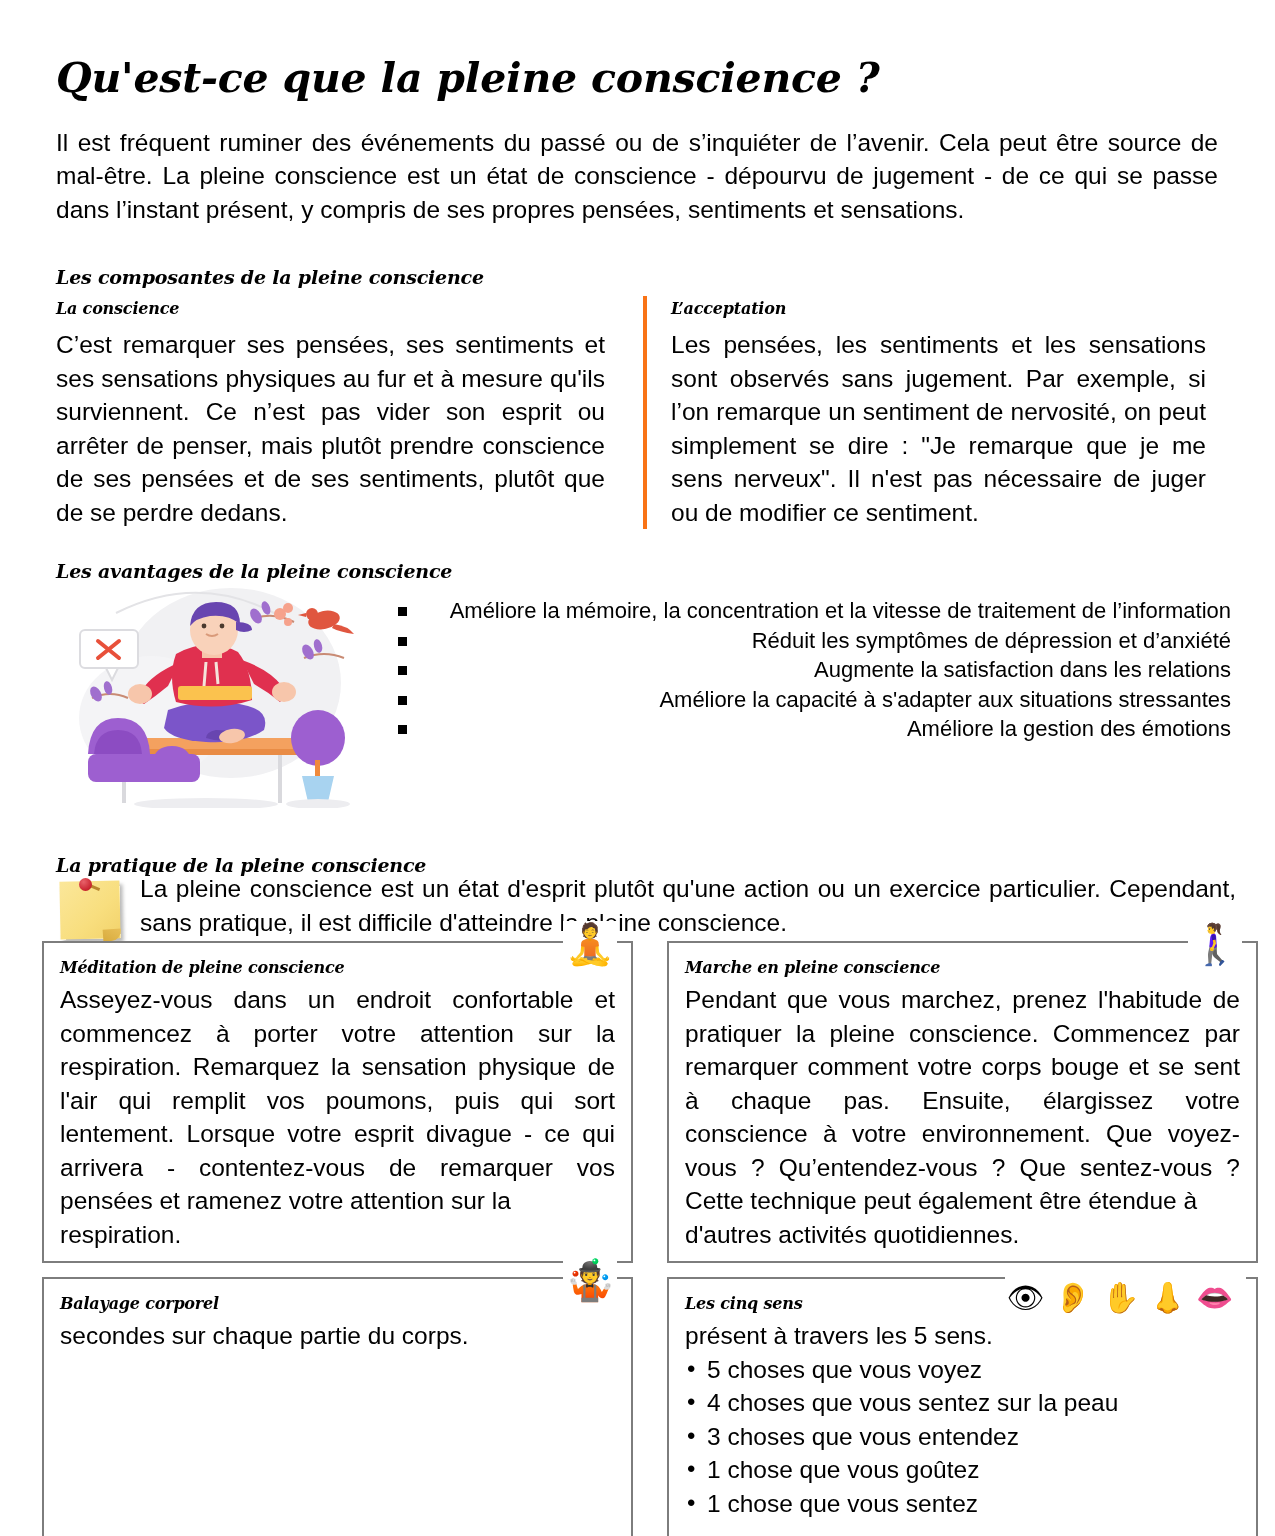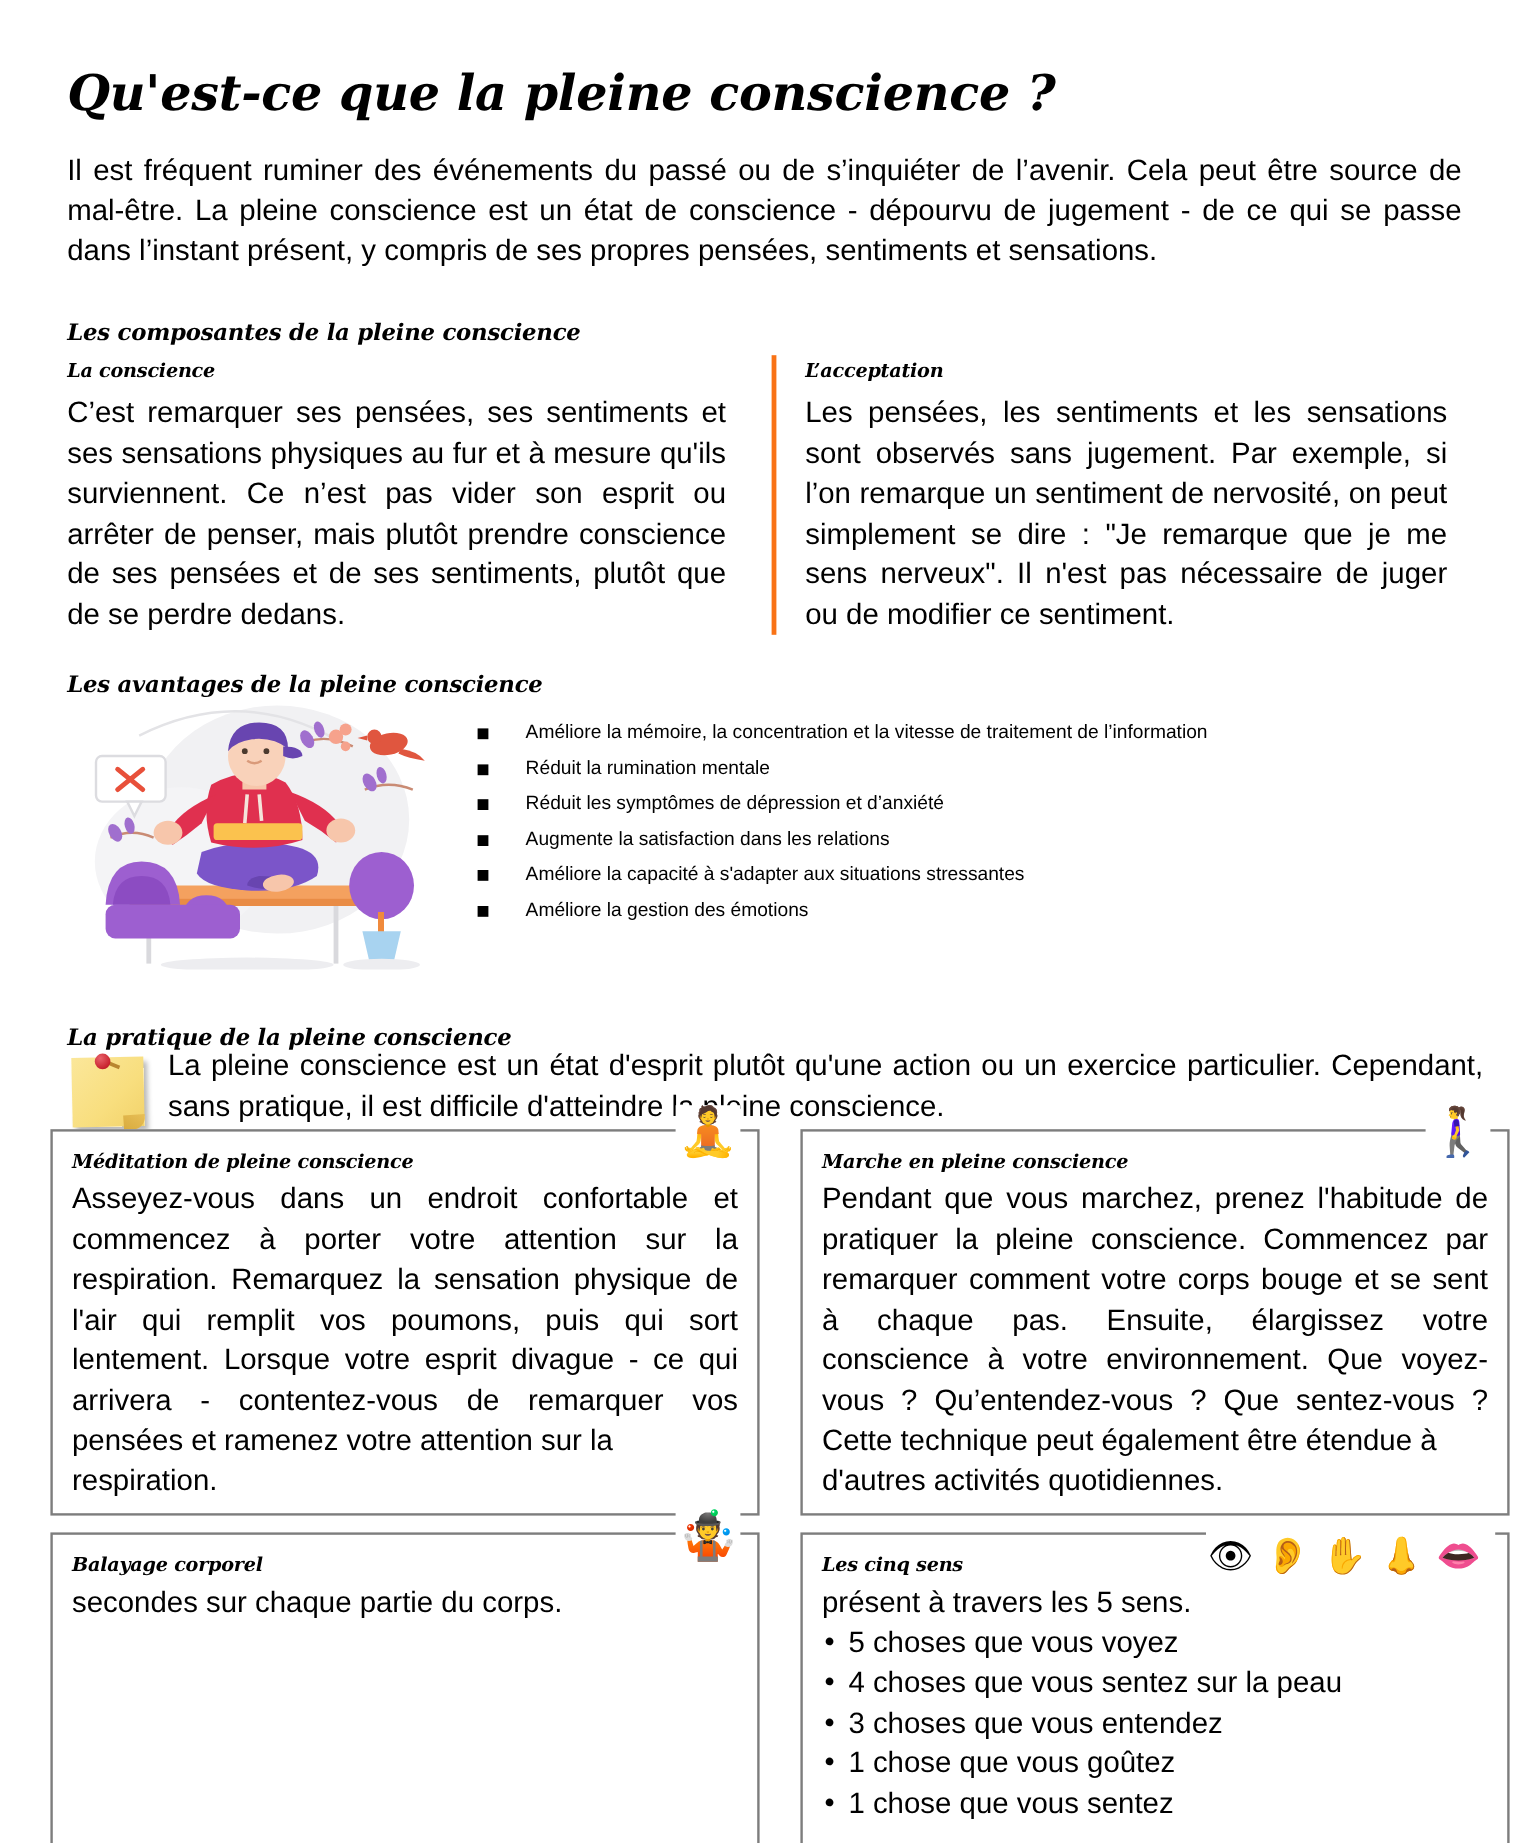--- a/index.html
+++ b/index.html
@@ -102,23 +102,24 @@
   }
   .benefits {
     margin: 18px 0 0 0;
     padding: 0;
     list-style: none;
     flex: 1;
   }
   .benefits li {
     position: relative;
     padding-left: 52px;
-    font-size: 16px;
+    font-size: 22px;
     line-height: 29.5px;
     margin-bottom: 0px;
+    text-align: right;
   }
   .benefits li::before {
     content: "";
     position: absolute;
     left: 12px;
     top: 11px;
     width: 9px;
     height: 9px;
     background: #000;
   }
@@ -357,21 +358,20 @@
         <ellipse cx="148" cy="48" rx="2.4" ry="2.4" fill="#4b3a2e"></ellipse>
         <ellipse cx="166" cy="48" rx="2.4" ry="2.4" fill="#4b3a2e"></ellipse>
 
         <ellipse cx="150" cy="226" rx="72" ry="6" fill="#ededf0"></ellipse>
         <ellipse cx="262" cy="226" rx="32" ry="5" fill="#ededf0"></ellipse>
       </svg>
     </div>
 
     <ul class="benefits">
       <li>Améliore la mémoire, la concentration et la vitesse de traitement de l’information</li>
-      <li>Réduit la rumination mentale</li>
       <li>Réduit les symptômes de dépression et d’anxiété</li>
       <li>Augmente la satisfaction dans les relations</li>
       <li>Améliore la capacité à s'adapter aux situations stressantes</li>
       <li>Améliore la gestion des émotions</li>
     </ul>
   </div>
 
   <h2 class="script section-h h-pratique">La pratique de la pleine conscience</h2>
 
   <div class="note-row">

